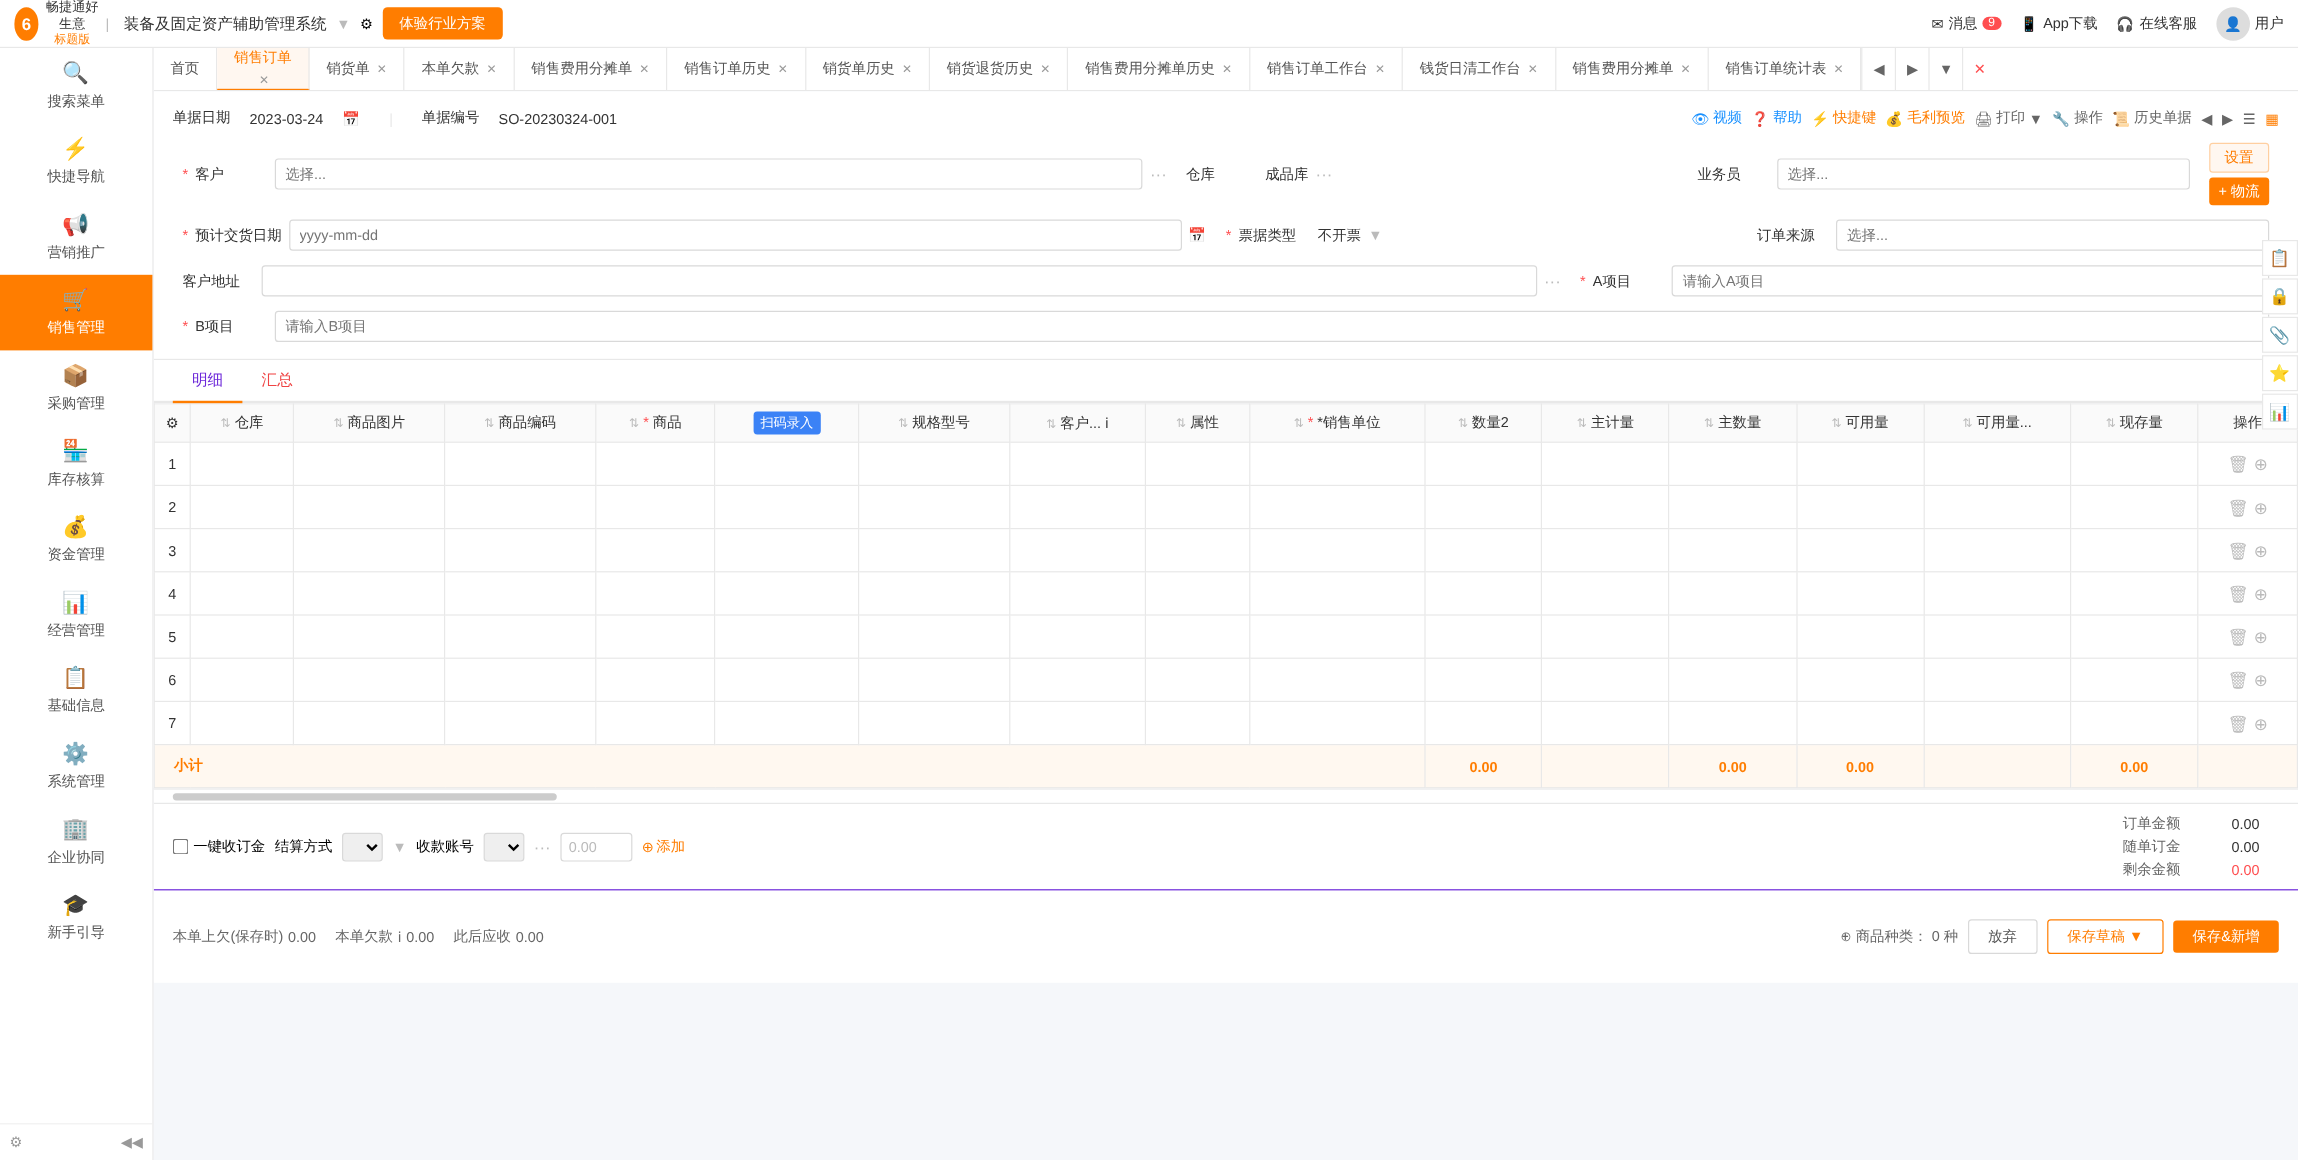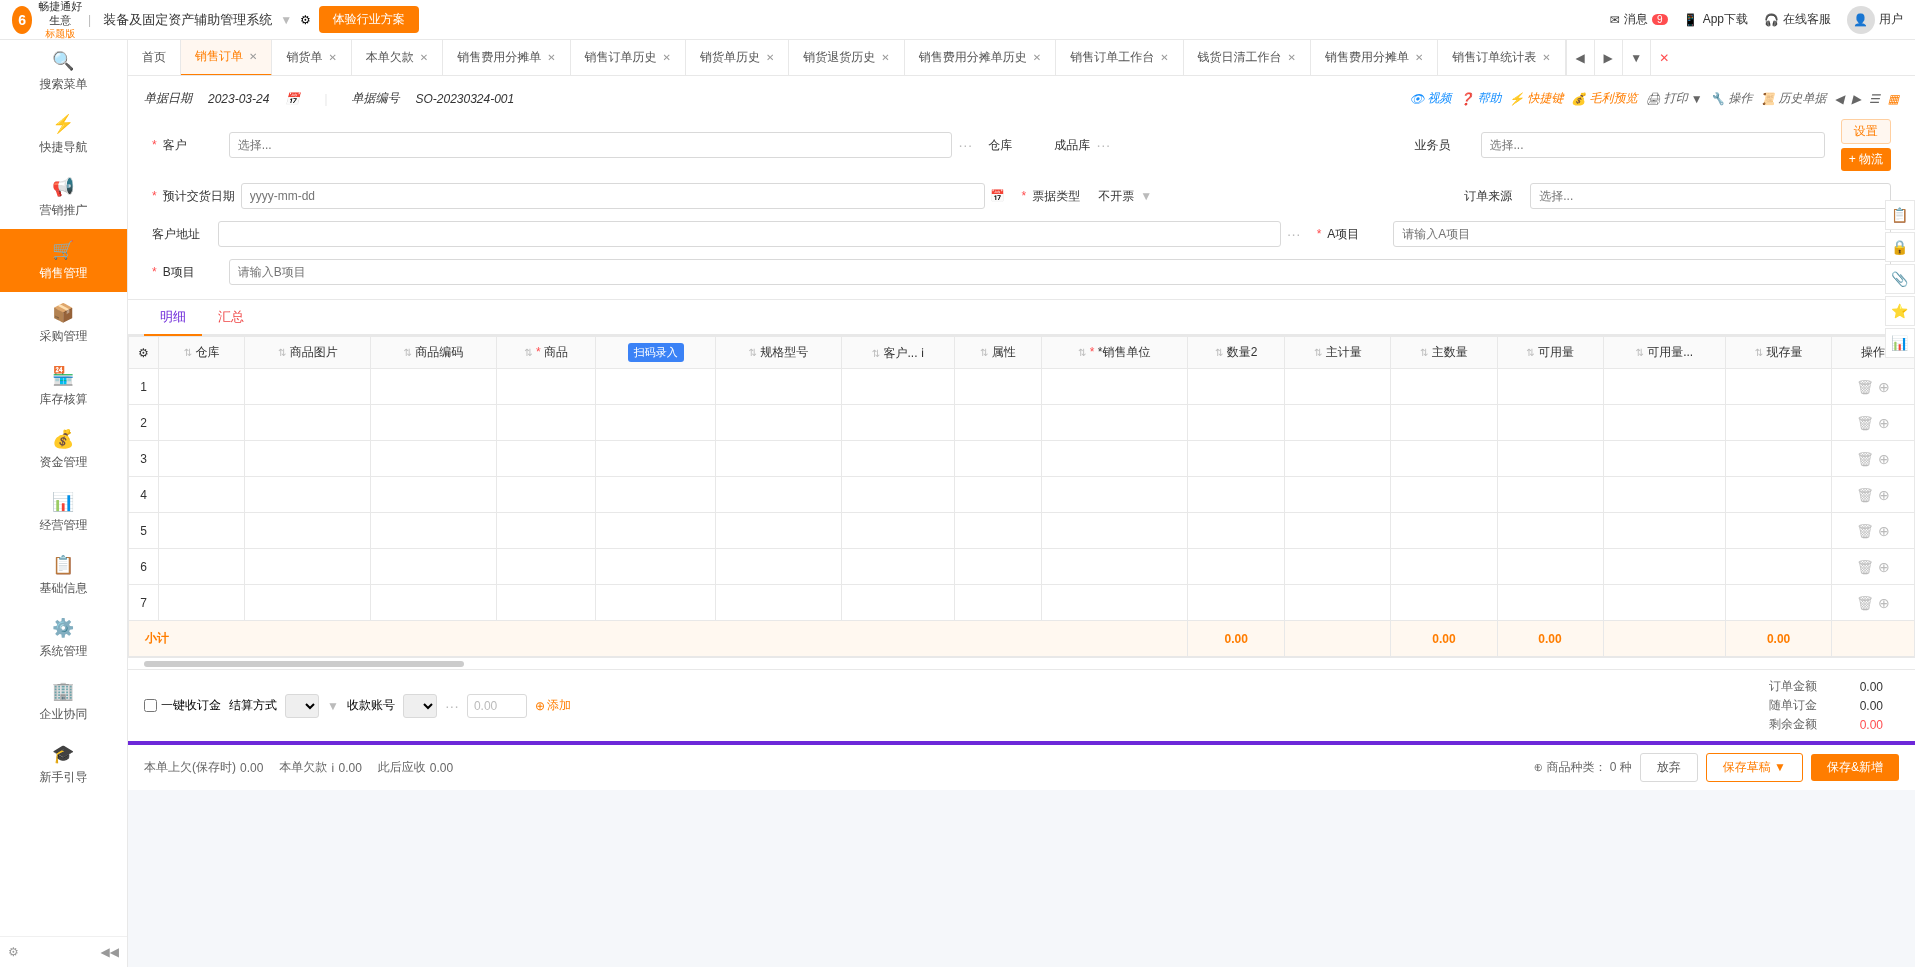--- a/index.html
+++ b/index.html
@@ -24,27 +24,27 @@
     .badge { background: #ff4d4f; color: white; border-radius: 10px; padding: 0 4px; font-size: 10px; min-width: 16px; text-align: center; }
     .user-avatar { width: 28px; height: 28px; background: #ddd; border-radius: 50%; display: flex; align-items: center; justify-content: center; }
     .sidebar-menu-item { display: flex; flex-direction: column; align-items: center; padding: 10px 4px; cursor: pointer; color: #555; gap: 4px; font-size: 12px; }
     .sidebar-menu-item.active { background: #ff7d00; color: white; }
     .sidebar-menu-item.active .menu-icon { color: white; }
     .menu-icon { font-size: 18px; }
     .sidebar-bottom { margin-top: auto; border-top: 1px solid #f0f0f0; }
 
     
     .tab-item { padding: 0 14px; height: 36px; display: flex; align-items: center; gap: 4px; white-space: nowrap; cursor: pointer; border-right: 1px solid #e8e8e8; font-size: 12px; color: #555; flex-shrink: 0; }
-    .tab-item.active { color: #ff7d00; background: #fff7f0; border-bottom: 2px solid #ff7d00; }
+    .tab-item.active { color: #ff7d00; background: #fff7f0; border-bottom: 2px solid #ff7d00; flex-direction: column; }
     .tab-close { font-size: 10px; color: #999; margin-left: 2px; }
     .tab-nav-btn { width: 28px; height: 36px; display: flex; align-items: center; justify-content: center; cursor: pointer; color: #666; border-left: 1px solid #e8e8e8; flex-shrink: 0; }
 
     
     .form-section { background: #fff; margin: 0; padding: 8px 16px; border-bottom: 1px solid #e8e8e8; }
-    .form-header { display: flex; align-items: center; gap: 16px; padding: 6px 0; font-style: italic; }
+    .form-header { display: flex; align-items: center; gap: 16px; padding: 6px 0; }
     .form-label { color: #333; font-size: 12px; white-space: nowrap; }
     .form-value { color: #333; font-size: 12px; }
     .form-actions { margin-left: auto; display: flex; align-items: center; gap: 8px; font-size: 12px; color: #666; }
     .action-link { color: #1890ff; cursor: pointer; display: flex; align-items: center; gap: 3px; }
     .action-btn { color: #666; cursor: pointer; display: flex; align-items: center; gap: 3px; }
     .action-btn.orange { color: #ff7d00; }
     .required-star { color: #ff4d4f; }
 
     .form-row { display: flex; align-items: center; padding: 6px 0; gap: 0; }
     .form-field { display: flex; align-items: center; gap: 6px; flex: 1; padding: 0 8px; }
@@ -83,21 +83,21 @@
     .bottom-input { border: 1px solid #d9d9d9; border-radius: 3px; padding: 2px 6px; font-size: 12px; height: 24px; width: 60px; color: #bbb; }
     .add-link { color: #ff7d00; cursor: pointer; display: flex; align-items: center; gap: 2px; }
 
     
     .order-totals { margin-left: auto; display: flex; flex-direction: column; gap: 2px; text-align: right; font-size: 12px; color: #333; padding-right: 16px; }
     .total-row { display: flex; gap: 16px; justify-content: flex-end; align-items: center; }
     .total-label { color: #666; }
     .total-val { color: #333; min-width: 50px; text-align: right; }
 
     
-    .status-bar { background: #fff; border-top: 4px solid #6d28d9; padding: 8px 16px; display: flex; align-items: center; gap: 16px; font-size: 12px; color: #666; }
+    .status-bar { background: #fff; border-top: 1px solid #6d28d9; padding: 24px 16px; display: flex; align-items: center; gap: 16px; font-size: 12px; color: #666; }
     .status-item { display: flex; align-items: center; gap: 4px; }
     .status-bar-right { margin-left: auto; display: flex; align-items: center; gap: 8px; }
     .btn-discard { border: 1px solid #d9d9d9; border-radius: 3px; padding: 5px 16px; font-size: 12px; cursor: pointer; background: #fff; color: #555; }
     .btn-save-draft { border: 1px solid #ff7d00; border-radius: 3px; padding: 5px 16px; font-size: 12px; cursor: pointer; background: #fff; color: #ff7d00; }
     .btn-save-new { border: none; border-radius: 3px; padding: 5px 16px; font-size: 12px; cursor: pointer; background: #ff7d00; color: white; }
 
     
     .right-side-icons { position: fixed; right: 0; top: 200px; display: flex; flex-direction: column; gap: 2px; z-index: 100; }
     .side-icon-btn { width: 30px; height: 30px; background: #fff; border: 1px solid #e8e8e8; display: flex; align-items: center; justify-content: center; cursor: pointer; font-size: 14px; color: #666; }
   </style>

